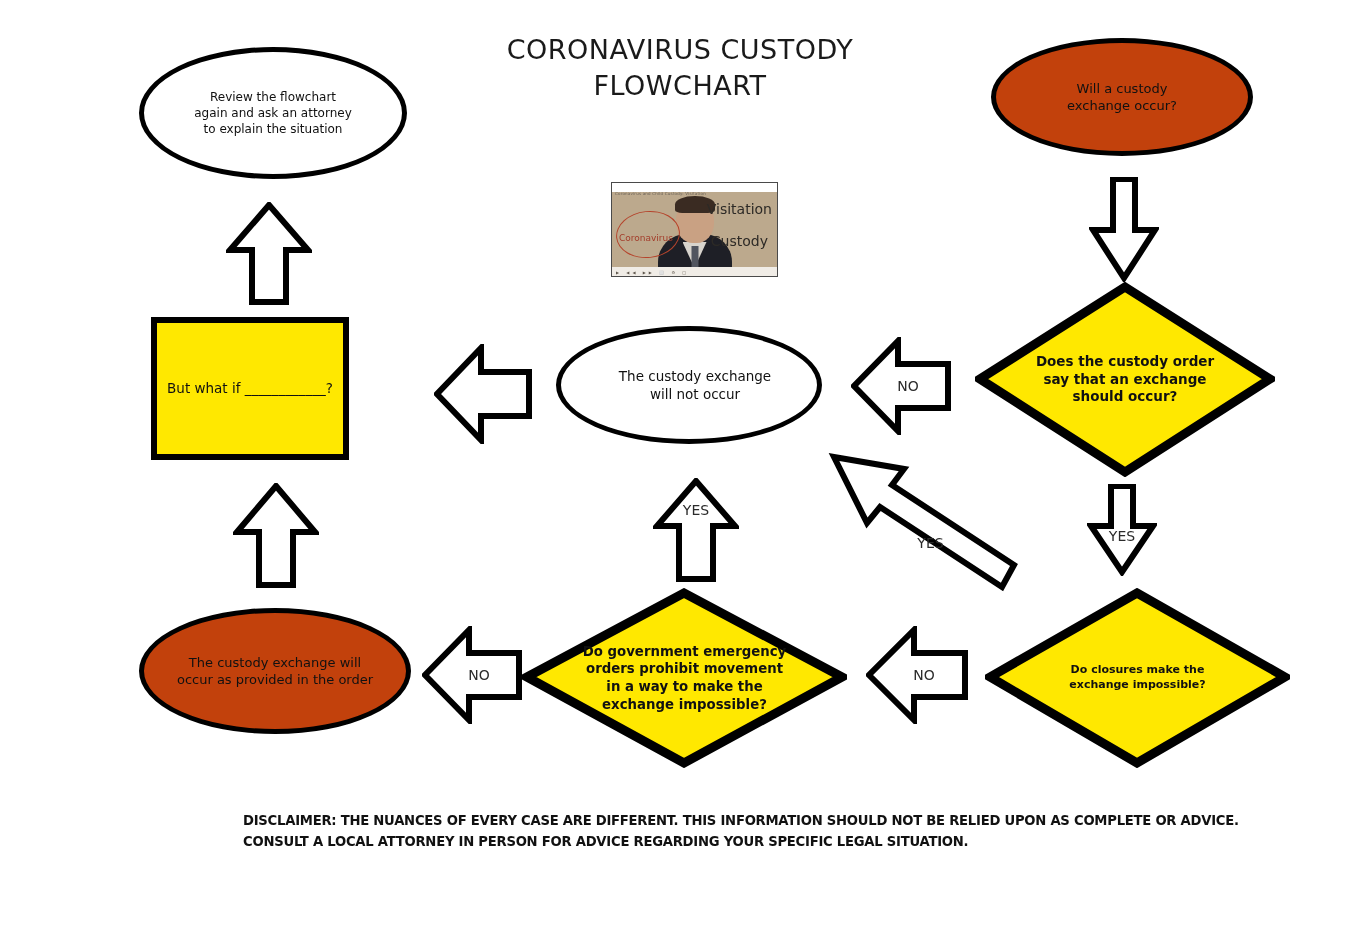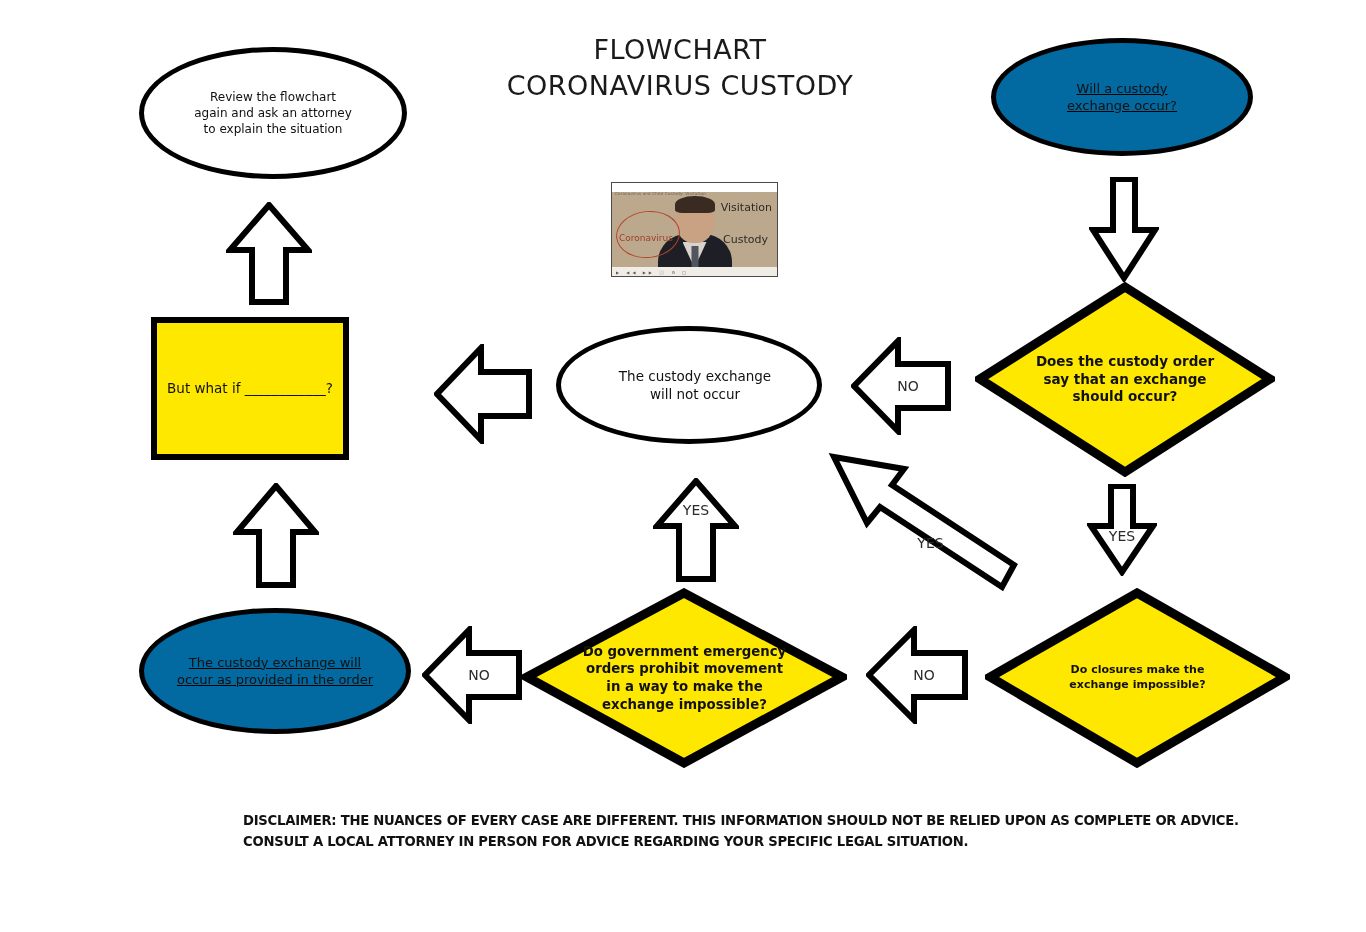--- a/index.html
+++ b/index.html
@@ -85,21 +85,21 @@
   .vt-bottext {
     position: absolute;
     left: 4px; bottom: 1px;
     font-size: 4px;
     color: #5e564c;
     letter-spacing: 3px;
     white-space: nowrap;
   }
   .vt-label {
     position: absolute;
-    font-size: 11px;
+    font-size: 14px;
     color: #2d2a26;
     font-family: "DejaVu Sans", sans-serif;
     white-space: nowrap;
   }
   .vt-visitation { right: 5px; top: 18px; }
   .vt-custody { right: 9px; top: 50px; }
   .vt-coronavirus {
     left: 7px; top: 50px;
     color: #a33c2a;
     font-size: 9px;
@@ -179,21 +179,21 @@
     color: #111111;
     padding: 0 8px;
   }
 
   
   .ellipse {
     border-radius: 50%;
     border: 5px solid #000000;
   }
   .ellipse.white { background: #ffffff; }
-  .ellipse.green { background: #0369a1; text-decoration: underline; }
+  .ellipse.green { background: #c2410c; }
 
   
   .rect {
     background: #ffe800;
     border: 6px solid #000000;
   }
 
   
   .diamond-wrap { position: absolute; text-decoration: underline; }
   .diamond-wrap svg { position: absolute; left: 0; top: 0; }
@@ -243,22 +243,22 @@
     line-height: 1.62;
     letter-spacing: -0.25px;
   }
 </style>
 </head>
 <body>
 
 <div id="canvas">
 
   <div class="title">
+    <div>CORONAVIRUS CUSTODY</div>
     <div>FLOWCHART</div>
-    <div>CORONAVIRUS CUSTODY</div>
   </div>
 
   <div class="watch-block">
   </div>
 
   <div class="video-thumb">
     <div class="vt-bg"></div>
     <div class="vt-person-body"></div>
     <div class="vt-person-shirt"></div>
     <div class="vt-person-tie"></div>

